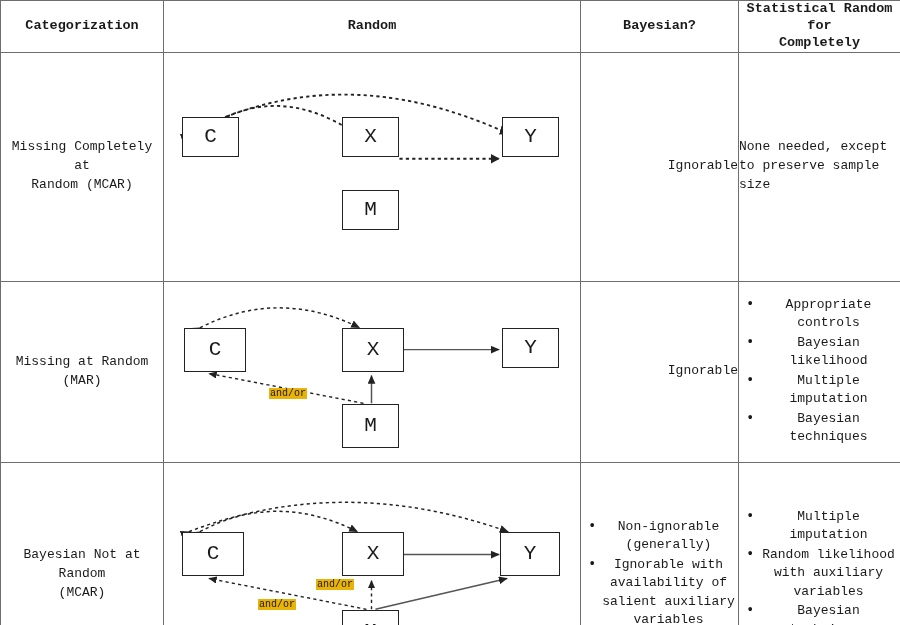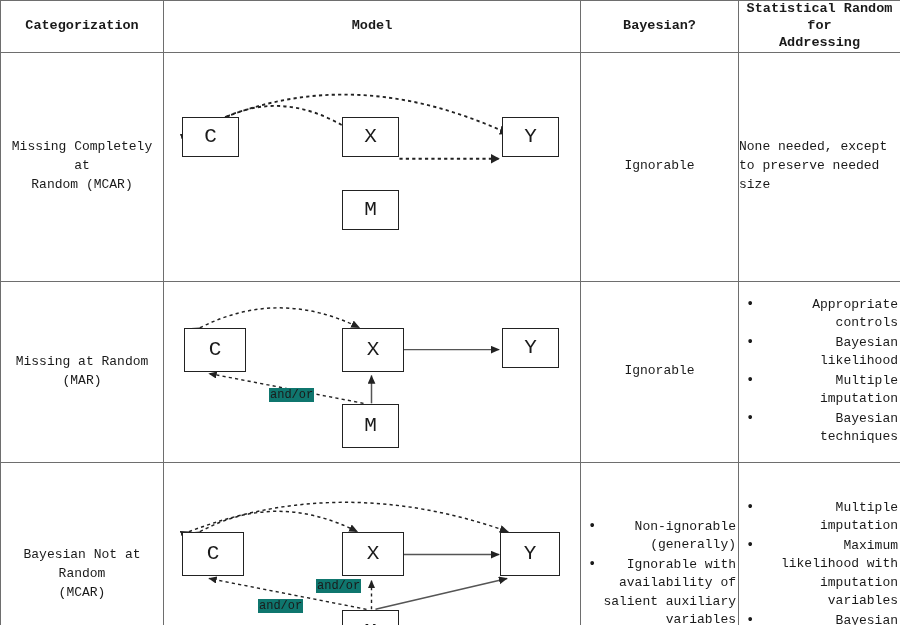--- a/index.html
+++ b/index.html
@@ -46,28 +46,28 @@
     line-height: 1.25;
     padding: 3px 6px;
   }
   td.cat-cell {
     text-align: center;
     font-size: 13px;
     line-height: 1.45;
     padding: 4px 8px;
   }
   td.ign-cell {
-    text-align: center;
+    text-align: right;
     font-size: 13px;
     line-height: 1.45;
     padding: 4px 8px;
   }
   td.ign-cell.list-variant,
   td.meth-cell {
-    text-align: right;
+    text-align: center;
     vertical-align: middle;
   }
   td.meth-cell {
     font-size: 13px;
     line-height: 1.45;
     padding: 4px 6px;
   }
   ul.bullets {
     margin: 0;
     padding: 0 0 0 20px;
@@ -112,47 +112,47 @@
     display: flex;
     align-items: center;
     justify-content: center;
     font-size: 21px;
     line-height: 1;
     color: #1a1a1a;
     box-sizing: border-box;
   }
   .edge-label {
     position: absolute;
-    font-size: 12px;
+    font-size: 10px;
     color: #1a1a1a;
     white-space: nowrap;
-    background: #0f766e;
+    background: #eab308;
     padding: 0 1px;
   }
   .hdr-line2 { display: block; }
 </style>
 </head>
 <body>
 
 <div id="page">
 <table class="matrix">
   <colgroup>
     <col class="c-categorization">
     <col class="c-model">
     <col class="c-ignorable">
     <col class="c-methods">
   </colgroup>
   <thead>
     <tr>
       <th>Categorization</th>
-      <th>Model</th>
+      <th>Random</th>
       <th>Bayesian?</th>
       <th>
         <span class="hdr-line2">Statistical Random for</span>
-        <span class="hdr-line2">Addressing</span>
+        <span class="hdr-line2">Completely</span>
       </th>
     </tr>
   </thead>
   <tbody>
 
     <tr style="height:229px;">
       <td class="cat-cell">
         <span class="hdr-line2">Missing Completely at</span>
         <span class="hdr-line2">Random (MCAR)</span>
       </td>
@@ -176,21 +176,21 @@
           <div class="node-box" style="left:178px; top:64px; width:57px; height:40px;">X</div>
           <div class="node-box" style="left:338px; top:64px; width:57px; height:40px;">Y</div>
           <div class="node-box" style="left:178px; top:137px; width:57px; height:40px;">M</div>
         </div>
       </td>
 
       <td class="ign-cell">Ignorable</td>
 
       <td class="meth-cell" style="text-align:left;">
         <span class="hdr-line2">None needed, except</span>
-        <span class="hdr-line2">to preserve needed size</span>
+        <span class="hdr-line2">to preserve sample size</span>
       </td>
     </tr>
 
     <tr style="height:181px;">
       <td class="cat-cell">
         <span class="hdr-line2">Missing at Random</span>
         <span class="hdr-line2">(MAR)</span>
       </td>
 
       <td class="model-cell">
@@ -269,21 +269,21 @@
       <td class="ign-cell list-variant">
         <ul class="bullets">
           <li>Non-ignorable (generally)</li>
           <li>Ignorable with availability of salient auxiliary variables</li>
         </ul>
       </td>
 
       <td class="meth-cell">
         <ul class="bullets">
           <li>Multiple imputation</li>
-          <li>Maximum likelihood with imputation variables</li>
+          <li>Random likelihood with auxiliary variables</li>
           <li>Bayesian techniques</li>
         </ul>
       </td>
     </tr>
 
   </tbody>
 </table>
 </div>
 
 </body></html>

